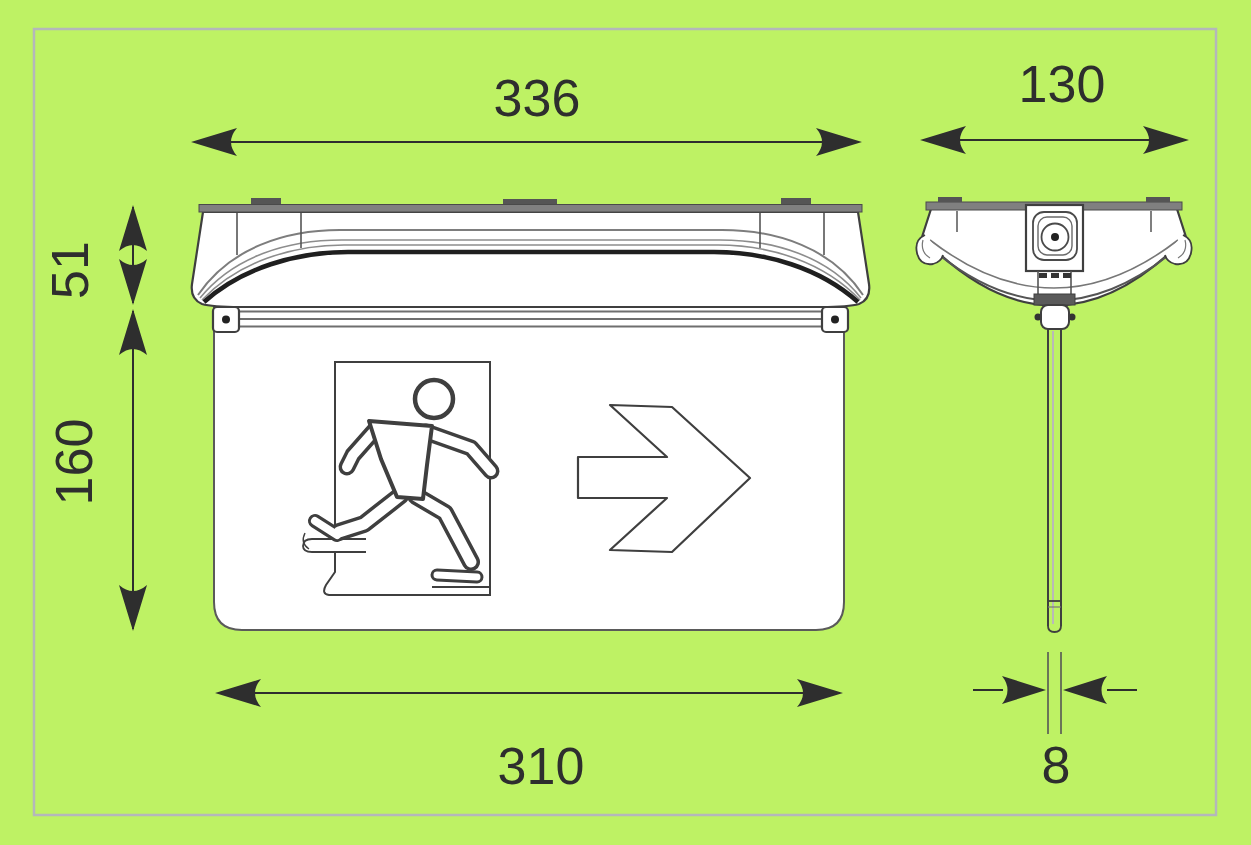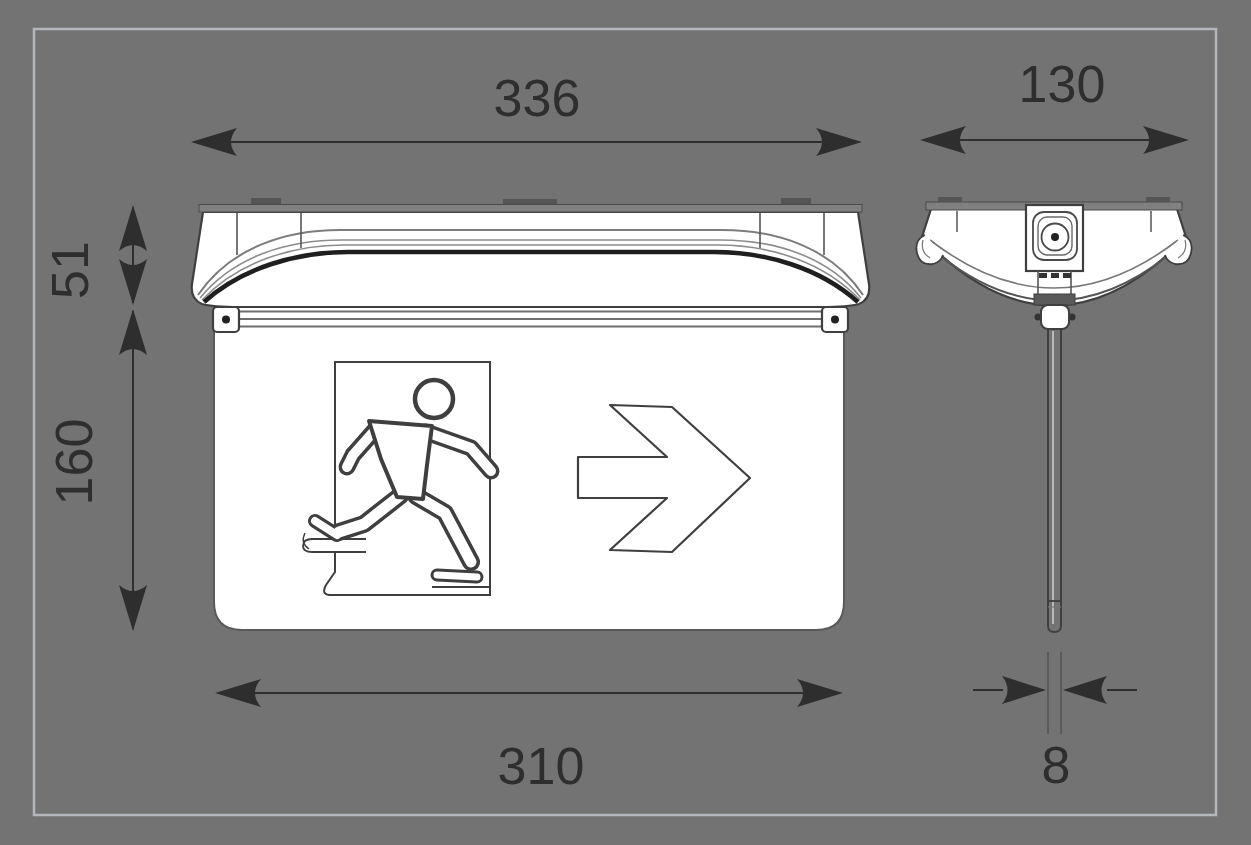--- a/index.html
+++ b/index.html
@@ -1,19 +1,19 @@
 <!DOCTYPE html>
 <html><head>
 <meta charset="utf-8">
 <style>
   html,body{margin:0;padding:0;background:#ffffff;}
   .stage{
     position:relative;
     width:1251px;height:845px;
-    background:#737373;
+    background:#bef264;
     font-family:"Liberation Sans",sans-serif;
     overflow:hidden;
   }
   .stage svg{position:absolute;left:0;top:0;}
   .dim-label{
     font-family:"Liberation Sans",sans-serif;
     font-size:52px;
     fill:#2e2e2e;
     text-anchor:middle;
   }

